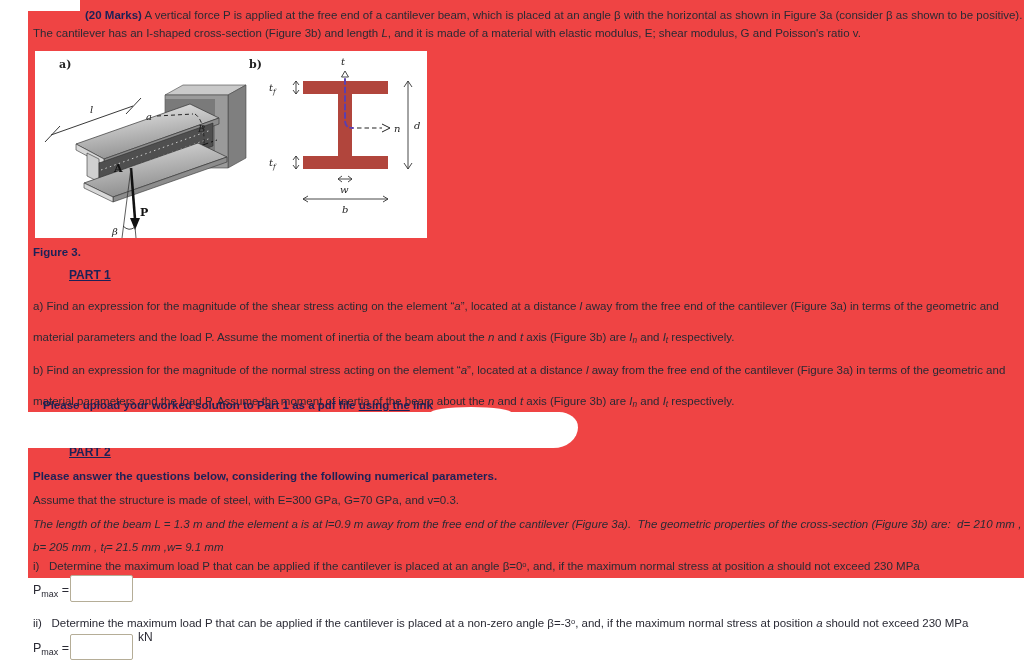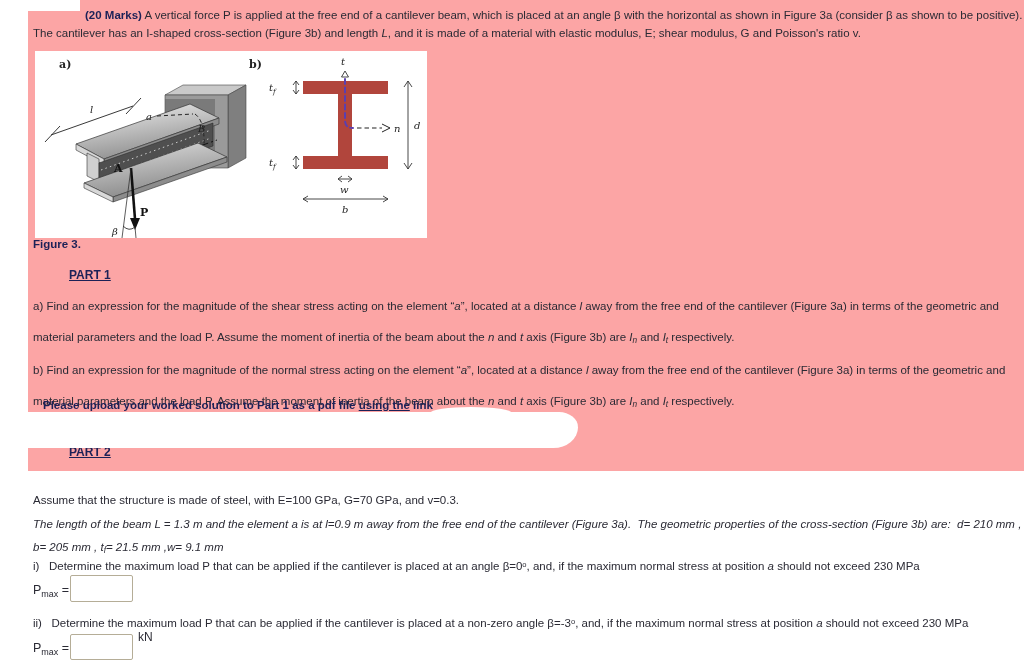--- a/index.html
+++ b/index.html
@@ -3,21 +3,21 @@
 <meta charset="utf-8">
 <style>
   * { box-sizing: border-box; }
   html,body { margin:0; padding:0; }
   body {
     width:1024px; height:670px; position:relative; overflow:hidden;
     background:#ffffff;
     font-family:"Liberation Sans", sans-serif;
     color:#2a2a34;
   }
-  .sheet { position:absolute; left:28px; top:0; width:996px; height:471px; background:#fca5a5; }
+  .sheet { position:absolute; left:28px; top:0; width:996px; height:578px; background:#ef4444; }
   .notch { position:absolute; left:0; top:0; width:80px; height:11px; background:#ffffff; z-index:3; }
   .abs { position:absolute; }
   .intro { left:5px; top:6px; width:991px; font-size:11.5px; line-height:18px; text-indent:52px; }
   .para  { font-size:11.5px; line-height:31px; width:991px; }
   .single{ font-size:11.5px; line-height:15px; white-space:nowrap; }
   .navy  { color:#1c2157; }
   .bold  { font-weight:bold; }
   .it    { font-style:italic; }
   .heading { font-weight:bold; color:#1c2157; text-decoration:underline; font-size:12px;padding-left:36px; }
   .caption { font-weight:bold; color:#1c2157; font-size:11.5px; }
@@ -141,34 +141,35 @@
         <text class="flbl" x="305" y="142">w</text>
 
         <line x1="268" y1="148" x2="353" y2="148" stroke="#333" stroke-width="0.9"></line>
         <path d="M273,145 L268,148 L273,151" fill="none" stroke="#333" stroke-width="0.9"></path>
         <path d="M348,145 L353,148 L348,151" fill="none" stroke="#333" stroke-width="0.9"></path>
         <text class="flbl" x="307" y="162">b</text>
       </g>
     </svg>
   </div>
 
-  <div class="abs caption" style="left:5px; top:238px;text-align:center;">Figure 3.</div>
+  <div class="abs caption" style="left:5px; top:246px;text-align:center;">Figure 3.</div>
 
   <div class="abs heading" style="left:5px; top:268px;">PART 1</div>
 
   <div class="abs para" style="left:5px; top:291px;"><span>a) Find an expression for the magnitude of the shear stress acting on the element “</span><span class="seg-i">a</span><span>”, located at a distance </span><span class="seg-i">l</span><span> away from the free end of the cantilever (Figure 3a) in terms of the geometric and material parameters and the load P. Assume the moment of inertia of the beam about the </span><span class="seg-i">n</span><span> and </span><span class="seg-i">t</span><span> axis (Figure 3b) are </span><span class="seg-i">I</span><span class="seg-sub seg-i">n</span><span> and </span><span class="seg-i">I</span><span class="seg-sub seg-i">t</span><span> respectively.</span></div>
 
   <div class="abs para" style="left:5px; top:355px;"><span>b) Find an expression for the magnitude of the normal stress acting on the element “</span><span class="seg-i">a</span><span>”, located at a distance </span><span class="seg-i">l</span><span> away from the free end of the cantilever (Figure 3a) in terms of the geometric and material parameters and the load P. Assume the moment of inertia of the beam about the </span><span class="seg-i">n</span><span> and </span><span class="seg-i">t</span><span> axis (Figure 3b) are </span><span class="seg-i">I</span><span class="seg-sub seg-i">n</span><span> and </span><span class="seg-i">I</span><span class="seg-sub seg-i">t</span><span> respectively.</span></div>
 
   <div class="abs single bold navy" style="left:5px; top:398px;padding-left:10px;"><span>Please upload your worked solution to Part 1 as a pdf file </span><span class="seg-u">using the</span><span> link</span></div>
 
   <div class="abs heading" style="left:5px; top:445px;">PART 2</div>
 
+  <div class="abs single bold navy" style="left:5px; top:469px;">Please answer the questions below, considering the following numerical parameters.</div>
 
-  <div class="abs single" style="left:5px; top:493px;">Assume that the structure is made of steel, with E=100 GPa, G=70 GPa, and v=0.3.</div>
+  <div class="abs single" style="left:5px; top:493px;">Assume that the structure is made of steel, with E=300 GPa, G=70 GPa, and v=0.3.</div>
 
   <div class="abs para it" style="left:5px; top:513px; line-height:23px;"><span>The length of the beam L = 1.3 m and the element a is at l=0.9 m away from the free end of the cantilever (Figure 3a).&nbsp; The geometric properties of the cross-section (Figure 3b) are:&nbsp; d= 210 mm , b= 205 mm , t</span><span class="seg-sub">f</span><span>= 21.5 mm ,w= 9.1 mm</span></div>
 
   <div class="abs single" style="left:5px; top:559px;"><span>i)&nbsp;&nbsp;&nbsp;Determine the maximum load P that can be applied if the cantilever is placed at an angle β=0</span><span class="seg-sup">o</span><span>, and, if the maximum normal stress at position </span><span class="seg-i">a</span><span> should not exceed 230 MPa</span></div>
 
   <div class="abs single pmax" style="left:5px; top:583px;"><span>P</span><span class="seg-sub">max</span><span> =</span></div>
   <input class="answer" style="left: 42px; top: 575px;" type="text" value="">
   <div class="abs single unit" style="left:110px; top:583px;">kN</div>
 
   <div class="abs single" style="left:5px; top:616px;"><span>ii)&nbsp;&nbsp;&nbsp;Determine the maximum load P that can be applied if the cantilever is placed at a non-zero angle β=-3</span><span class="seg-sup">o</span><span>, and, if the maximum normal stress at position </span><span class="seg-i">a</span><span> should not exceed 230 MPa</span></div>

